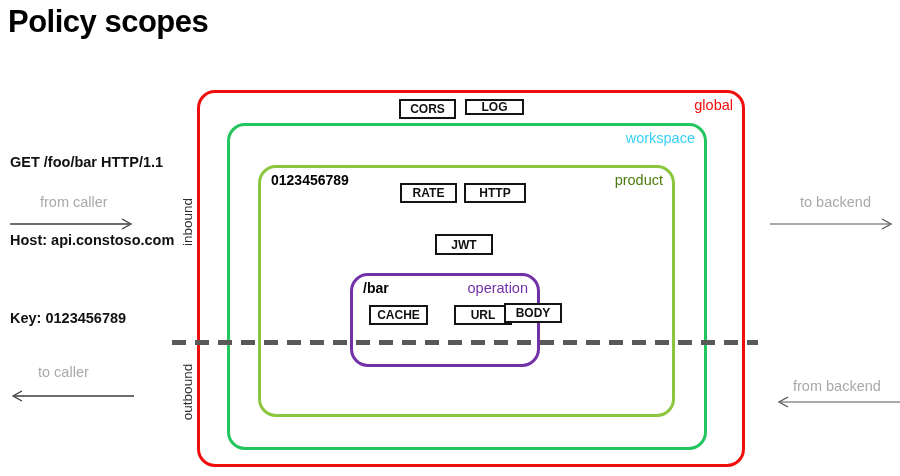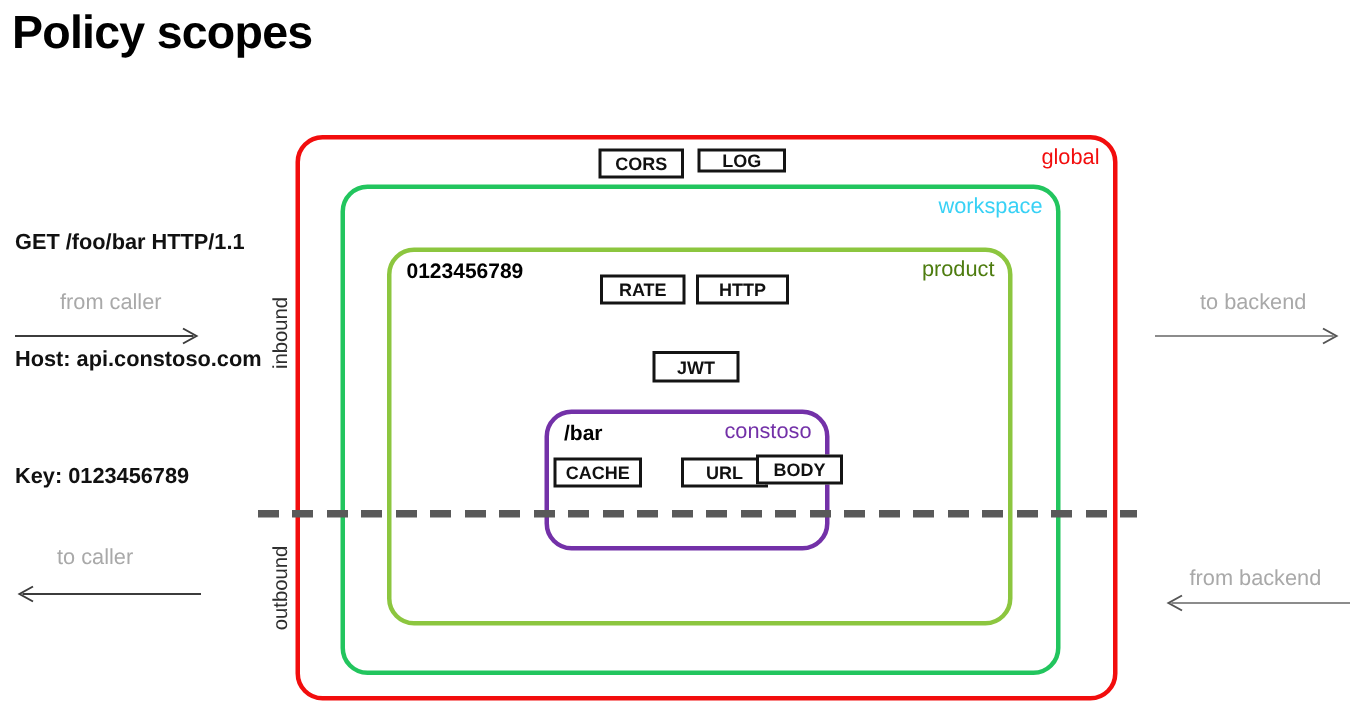--- a/index.html
+++ b/index.html
@@ -27,21 +27,21 @@
     font-size: 14.5px; font-weight: 400;
   }
   .scope-key {
     position: absolute; top: 4px; left: 10px;
     font-size: 14px; font-weight: 700; color: #000;
   }
   #box-global    { left: 197px; top:  90px; width: 548px; height: 377px; border: 3px solid #f20d0d; }
   #box-workspace { left: 227px; top: 123px; width: 480px; height: 327px; border: 3px solid #22c55e; }
   #box-product   { left: 258px; top: 165px; width: 417px; height: 252px; border: 3px solid #8cc63f; padding-left: 24px; }
   #box-api       { left: 303px; top: 213px; width: 335px; height: 178px; border: 3px solid #1663ad; }
-  #box-operation { left: 350px; top: 273px; width: 190px; height:  94px; border: 3px solid #7331a8; margin-left: 13px; }
+  #box-operation { left: 350px; top: 273px; width: 190px; height:  94px; border: 3px solid #7331a8; }
   #box-global    .scope-label { color: #f20d0d; }
   #box-workspace .scope-label { color: #38d1f5; }
   #box-product   .scope-label { color: #4d7c0f; }
   #box-api       .scope-label { color: #2e86d9; }
   #box-operation .scope-label { color: #7331a8; }
   
   .chip {
     position: absolute;
     background: #fff;
     border: 2px solid #141414;
@@ -136,21 +136,21 @@
   </div>
 
   <div class="scope" id="box-product">
     <div class="scope-key">0123456789</div>
     <div class="scope-label">product</div>
   </div>
 
 
   <div class="scope" id="box-operation">
     <div class="scope-key">/bar</div>
-    <div class="scope-label">constoso</div>
+    <div class="scope-label">operation</div>
   </div>
 
   <div class="chip" id="chip-cors">CORS</div>
   <div class="chip" id="chip-log">LOG</div>
   <div class="chip" id="chip-rate">RATE</div>
   <div class="chip" id="chip-quota">HTTP</div>
   <div class="chip" id="chip-jwt">JWT</div>
   <div class="chip" id="chip-cache">CACHE</div>
   <div class="chip" id="chip-url">URL</div>
   <div class="chip" id="chip-body">BODY</div>

